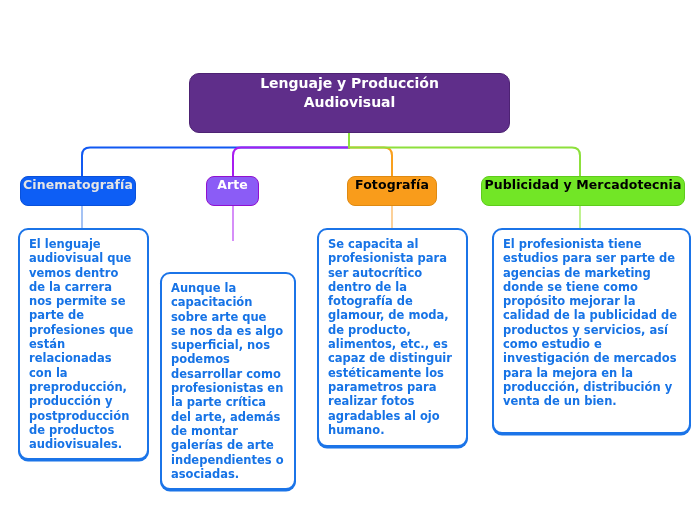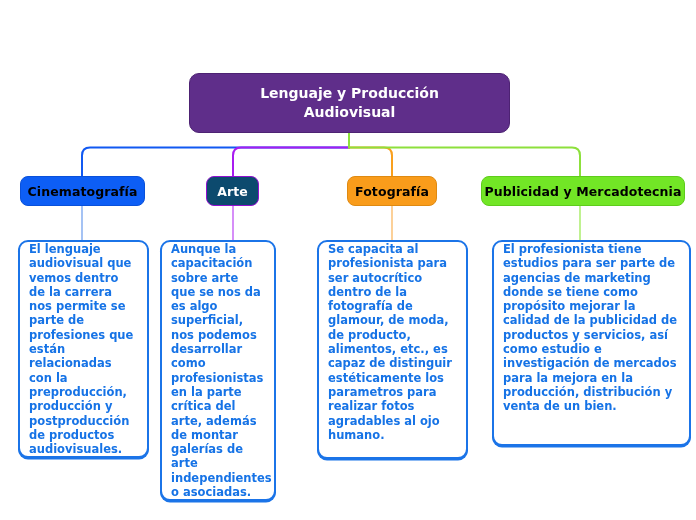--- a/index.html
+++ b/index.html
@@ -2,44 +2,44 @@
 <html><head>
 <meta charset="utf-8">
 <style>
   html,body{margin:0;padding:0;background:#ffffff;}
   #canvas{
     position:relative;width:696px;height:520px;background:#ffffff;overflow:hidden;
     font-family:"DejaVu Sans","Liberation Sans",sans-serif;
   }
   #edges{position:absolute;left:0;top:0;width:696px;height:520px;}
   .node{
-    position:absolute;box-sizing:border-box;display:flex;align-items:center;justify-content:center;
+    position:absolute;box-sizing:border-box;display:flex;align-items:flex-start;justify-content:center;
     text-align:center;font-weight:bold;cursor:default;
   }
   .root-node{
     left:189px;top:73px;width:321px;height:60px;
     background:#5F2E8A;border:1px solid #4d2273;border-radius:10px;
     color:#ffffff;font-size:14px;line-height:19px;
   }
   .root-node .inner{max-width:210px;margin:0 auto;}
   .branch-node{
     top:176px;height:30px;border-radius:8px;font-size:12.5px;letter-spacing:0.1px;white-space:nowrap;
   }
-  .bn-cine{left:20px;width:125px;background:#0D5EF5;border:1px solid #0a51da;color:#000000;}
-  .bn-arte{left:206px;width:53px;background:#0c4a6e;border:1px solid #9110cf;color:#ffffff;}
+  .bn-cine{left:20px;width:116px;background:#0D5EF5;border:1px solid #0a51da;color:#e5e5e5;}
+  .bn-arte{left:206px;width:53px;background:#8b5cf6;border:1px solid #9110cf;color:#ffffff;}
   .bn-foto{left:347px;width:90px;background:#F99C1B;border:1px solid #df8a12;color:#000000;}
   .bn-publi{left:481px;width:204px;background:#72E626;border:1px solid #5fcc1c;color:#000000;}
   .note-box{
-    position:absolute;top:240px;box-sizing:border-box;background:#ffffff;
+    position:absolute;top:228px;box-sizing:border-box;background:#ffffff;
     border:2px solid #1B74E8;border-radius:10px;box-shadow:0 1.5px 0 #1B74E8;
     color:#1673E6;font-weight:bold;font-size:11.5px;line-height:14.3px;
-    padding:0 9px;text-align:left;
+    padding:7px 9px;text-align:left;
   }
   .nb-1{left:18px;width:131px;min-height:201px;}
-  .nb-2{left:160px;width:116px;min-height:201px;}
+  .nb-2{left:160px;width:136px;min-height:201px;margin-top:44px;}
   .nb-3{left:317px;width:151px;min-height:219px;}
   .nb-4{left:492px;width:199px;min-height:206px;}
 </style>
 </head>
 <body>
 
 <div id="canvas">
 
   <svg id="edges" viewBox="0 0 696 520" xmlns="http://www.w3.org/2000/svg">
     <path d="M349,133 V147.5 H90 Q82,147.5 82,155.5 V176" fill="none" stroke-width="2" stroke="#1159F2"></path>

